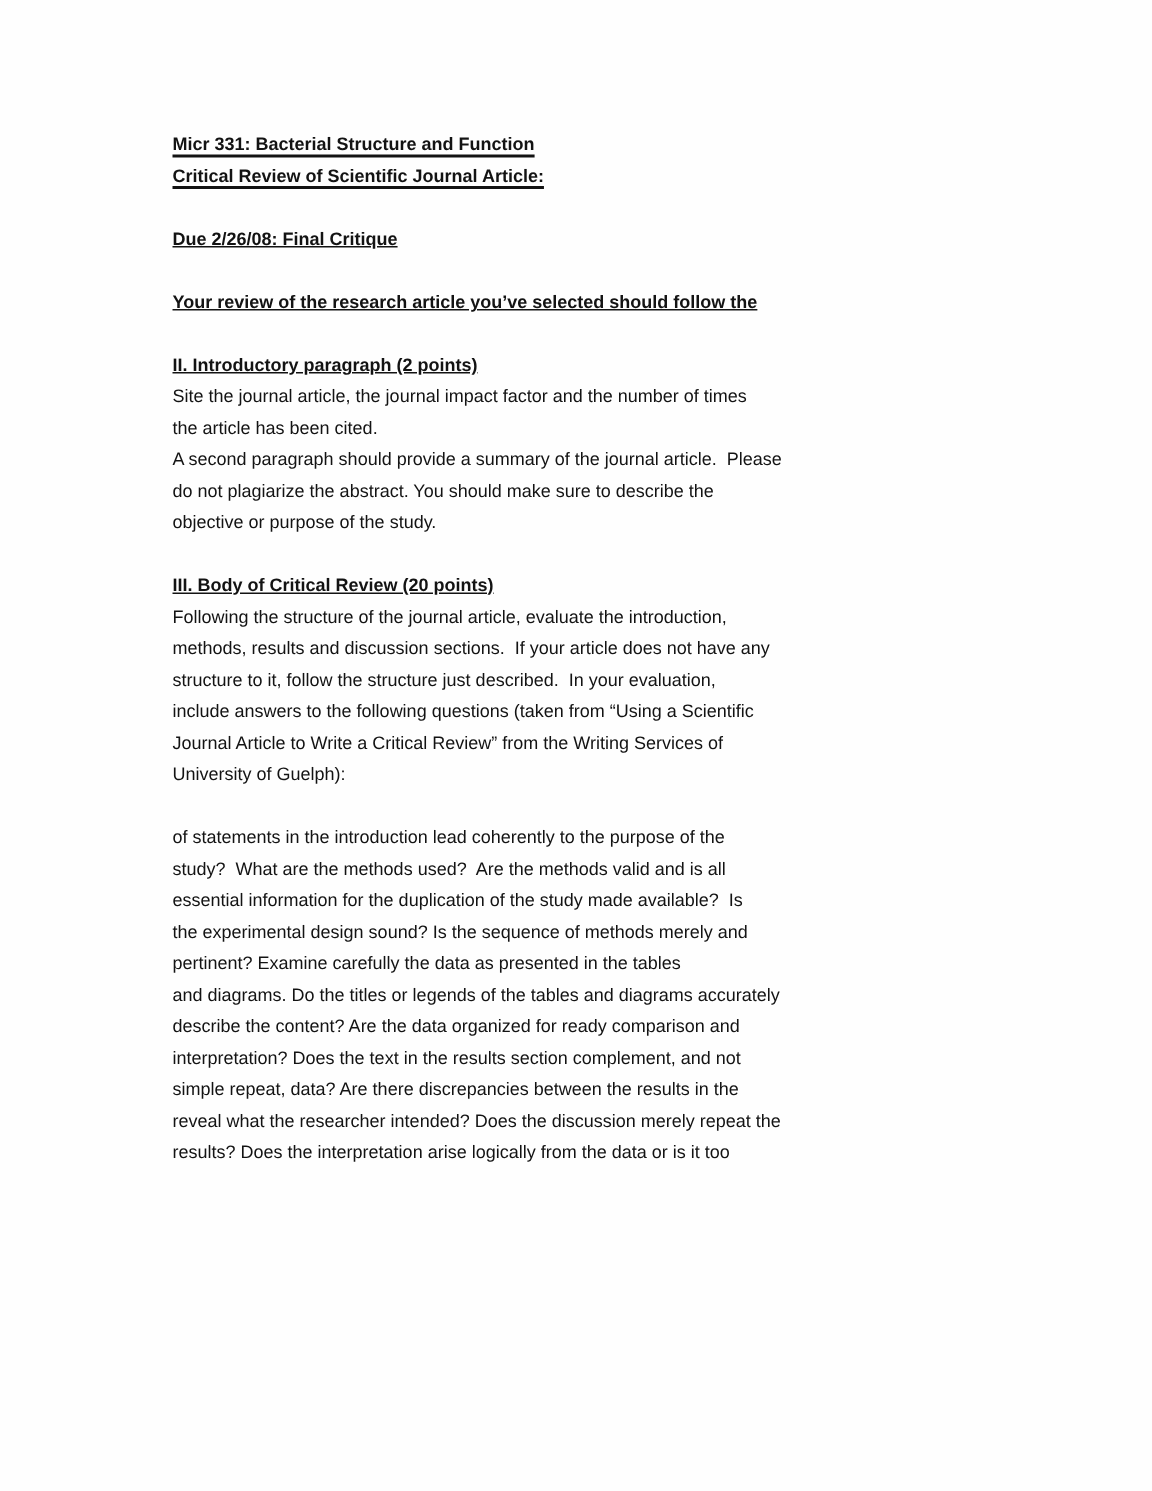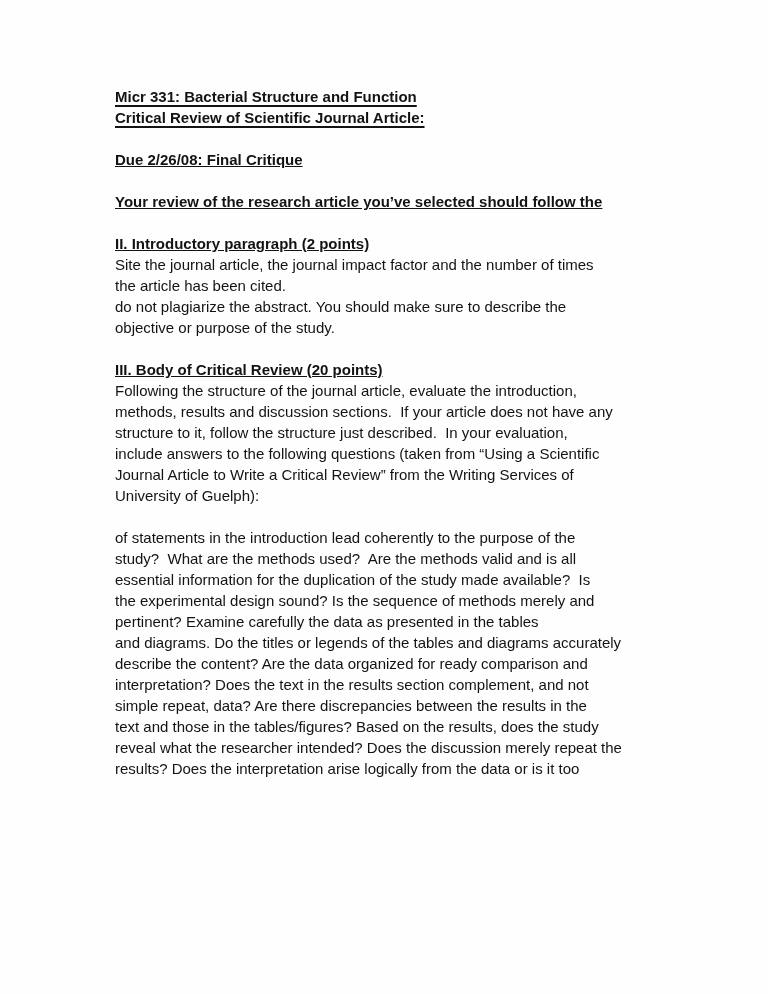--- a/index.html
+++ b/index.html
@@ -17,21 +17,21 @@
     color: #131313;
   }
   .doc-body {
     position: absolute;
     left: 115px;
     top: 86px;
     width: 580px;
   }
   .block {
     margin: 0 0 21px 0;
-    font-size: 15px;
+    font-size: 12px;
     line-height: 21px;
   }
   .block:last-child { margin-bottom: 0; }
   .line {
     display: block;
     white-space: pre;
   }
   .bold { font-weight: 700; text-decoration: underline; }
   .underline {
     text-decoration: underline;
@@ -51,20 +51,21 @@
       <p class="block">
         <span class="line bold">Due 2/26/08: Final Critique</span>
       </p>
       <p class="block">
         <span class="line bold">Your review of the research article you’ve selected should follow the</span>
       </p>
       <p class="block">
         <span class="line bold">II. Introductory paragraph (2 points)</span>
         <span class="line">Site the journal article, the journal impact factor and the number of times</span>
         <span class="line">the article has been cited.</span>
+        <span class="line">A second paragraph should provide a summary of the journal article.  Please</span>
         <span class="line">do not plagiarize the abstract. You should make sure to describe the</span>
         <span class="line">objective or purpose of the study.</span>
       </p>
       <p class="block">
         <span class="line bold">III. Body of Critical Review (20 points)</span>
         <span class="line">Following the structure of the journal article, evaluate the introduction,</span>
         <span class="line">methods, results and discussion sections.  If your article does not have any</span>
         <span class="line">structure to it, follow the structure just described.  In your evaluation,</span>
         <span class="line">include answers to the following questions (taken from “Using a Scientific</span>
         <span class="line">Journal Article to Write a Critical Review” from the Writing Services of</span>
@@ -73,18 +74,17 @@
       <p class="block">
         <span class="line">of statements in the introduction lead coherently to the purpose of the</span>
         <span class="line">study?  What are the methods used?  Are the methods valid and is all</span>
         <span class="line">essential information for the duplication of the study made available?  Is</span>
         <span class="line">the experimental design sound? Is the sequence of methods merely and</span>
         <span class="line">pertinent? Examine carefully the data as presented in the tables</span>
         <span class="line">and diagrams. Do the titles or legends of the tables and diagrams accurately</span>
         <span class="line">describe the content? Are the data organized for ready comparison and</span>
         <span class="line">interpretation? Does the text in the results section complement, and not</span>
         <span class="line">simple repeat, data? Are there discrepancies between the results in the</span>
-        <span class="line">text and those in the tables/figures? Based on the results, does the study</span>
         <span class="line">reveal what the researcher intended? Does the discussion merely repeat the</span>
         <span class="line">results? Does the interpretation arise logically from the data or is it too</span>
       </p>
     </div>
 </div>
 
 </body></html>

